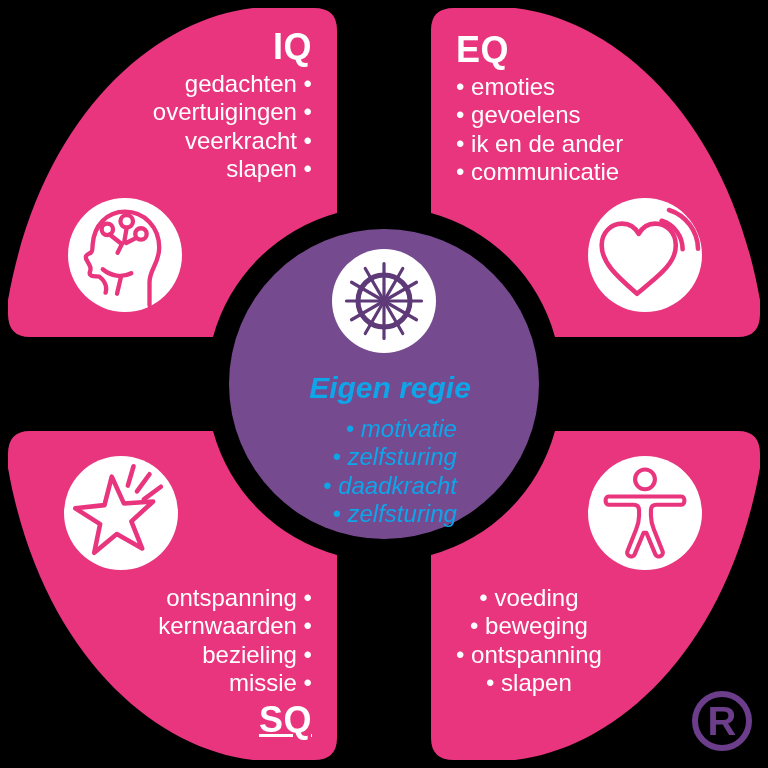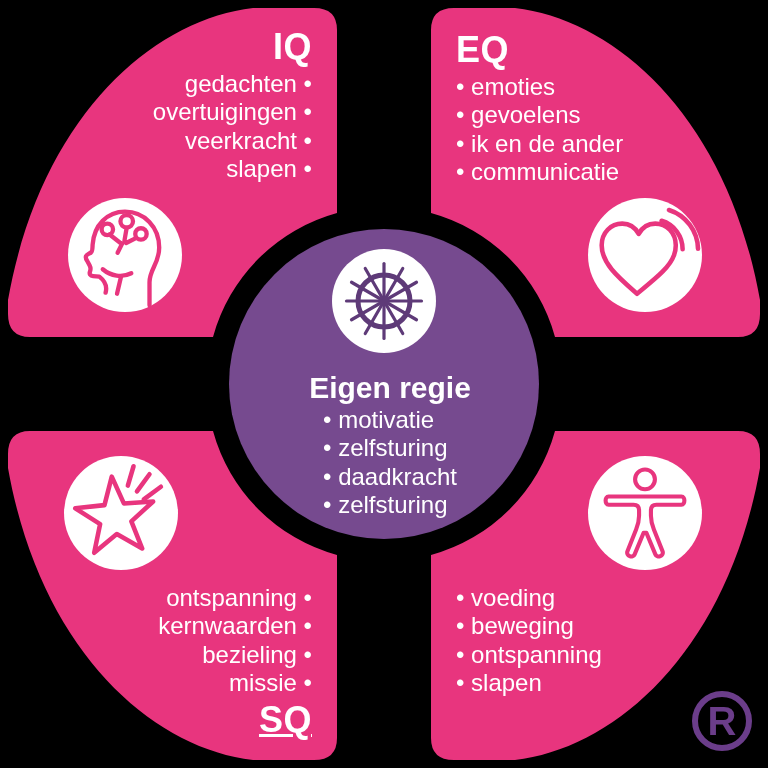--- a/index.html
+++ b/index.html
@@ -10,26 +10,26 @@
   .q-title { font-size:36px; font-weight:bold; line-height:40px; letter-spacing:0.5px; }
   .q-list { margin-top:3px; }
   .q-item { font-size:24px; line-height:28.4px; }
   .align-right { text-align:right; }
   .align-left { text-align:left; }
   .bullets-after .q-item::after  { content:"\00a0\2022"; }
   .bullets-before .q-item::before { content:"\2022\00a0"; }
   .tl { top:27px;  right:456px; }
   .tr { top:30px;  left:456px;  }
   .bl { top:584px; right:456px; }
-  .br { top:584px; left:456px;  }
+  .br { top:584px; left:456px;text-align:center;  }
   .bl .q-title, .br .q-title { margin-top:2px;text-decoration:underline; }
   .bl .q-list, .br .q-list { margin-top:0; }
-  .center-block { position:absolute; left:240px; top:371px; width:300px; text-align:center; color:#ffffff; }
+  .center-block { position:absolute; left:240px; top:371px; width:300px; text-align:center; color:#0ea5e9;font-style:italic; }
   .center-title { font-size:30px; font-weight:bold; line-height:34px; }
-  .center-list { display:inline-block; text-align:left; margin-top:1px; }
+  .center-list { display:inline-block; text-align:right; margin-top:10px; }
   .center-list .q-item { font-size:24px; line-height:28.4px; }
 </style>
 </head>
 <body>
 
 <div class="stage">
 
   <svg class="bg" viewBox="0 0 768 768" aria-hidden="true">
 
     <path d="M 30,337 Q 8,337 8,314 L 8,300 C 40,120 150,20 253,8 L 314,8 Q 337,8 337,30 L 337,213 A 177 177 0 0 0 213,337 Z" fill="#E8357E"></path>

